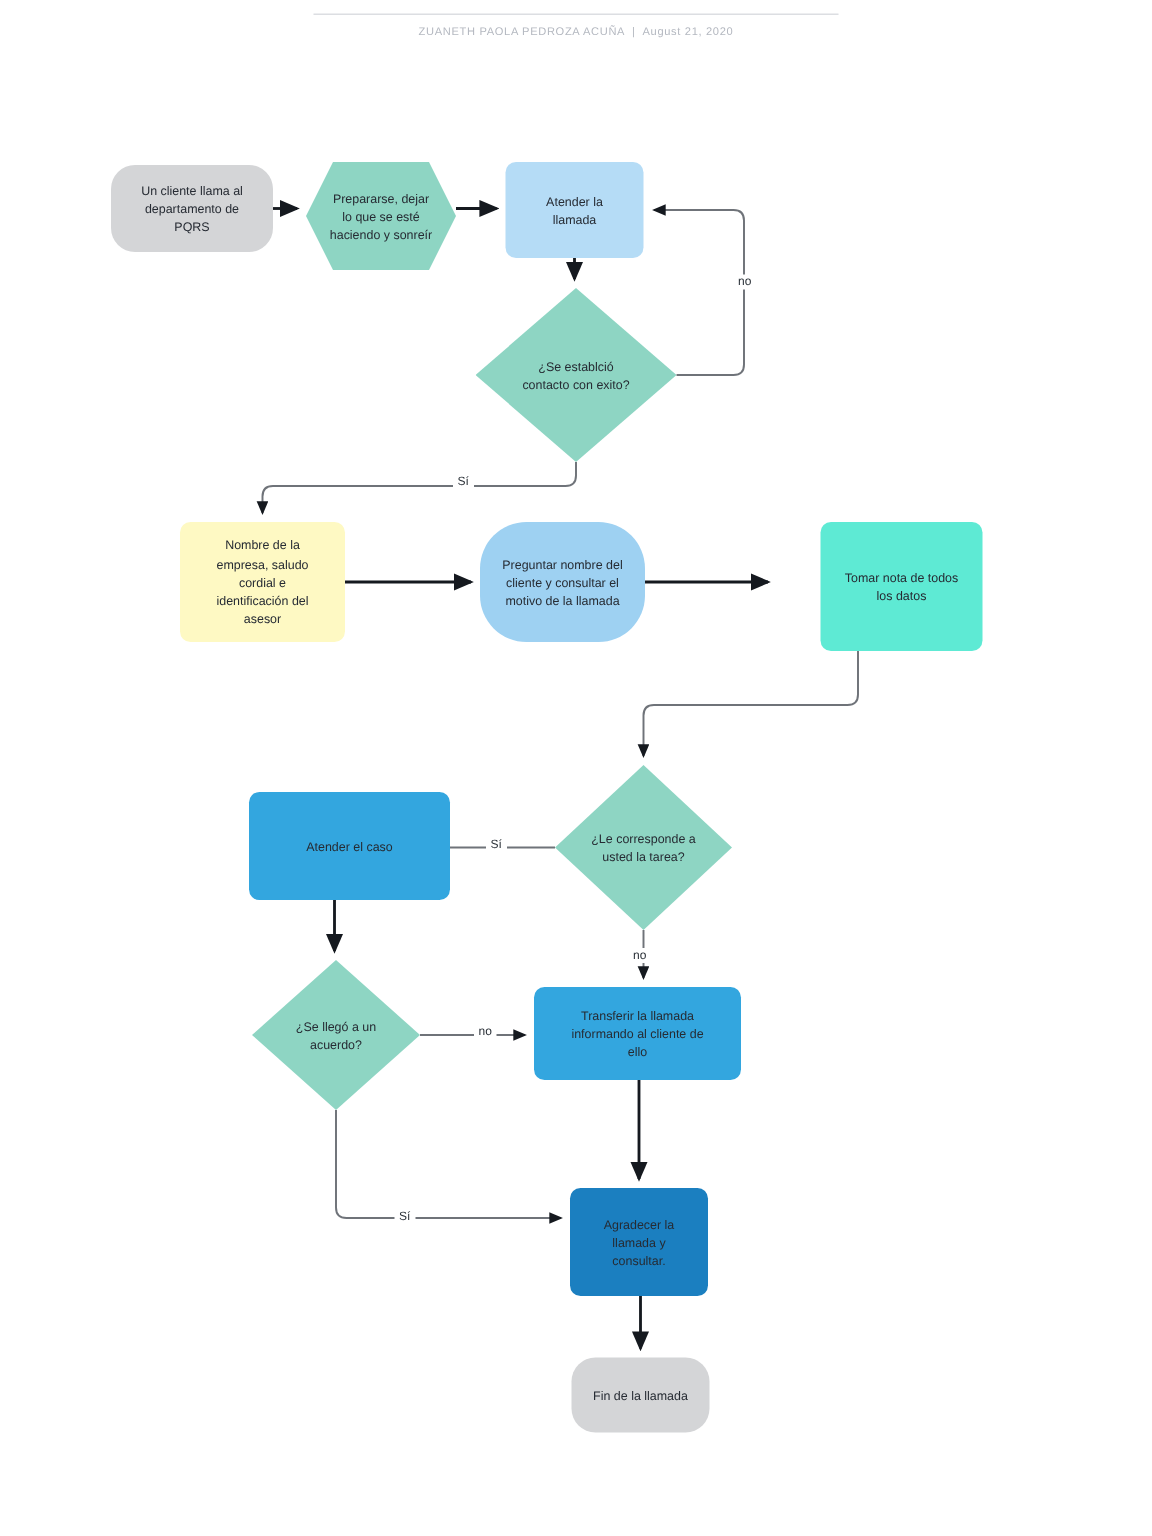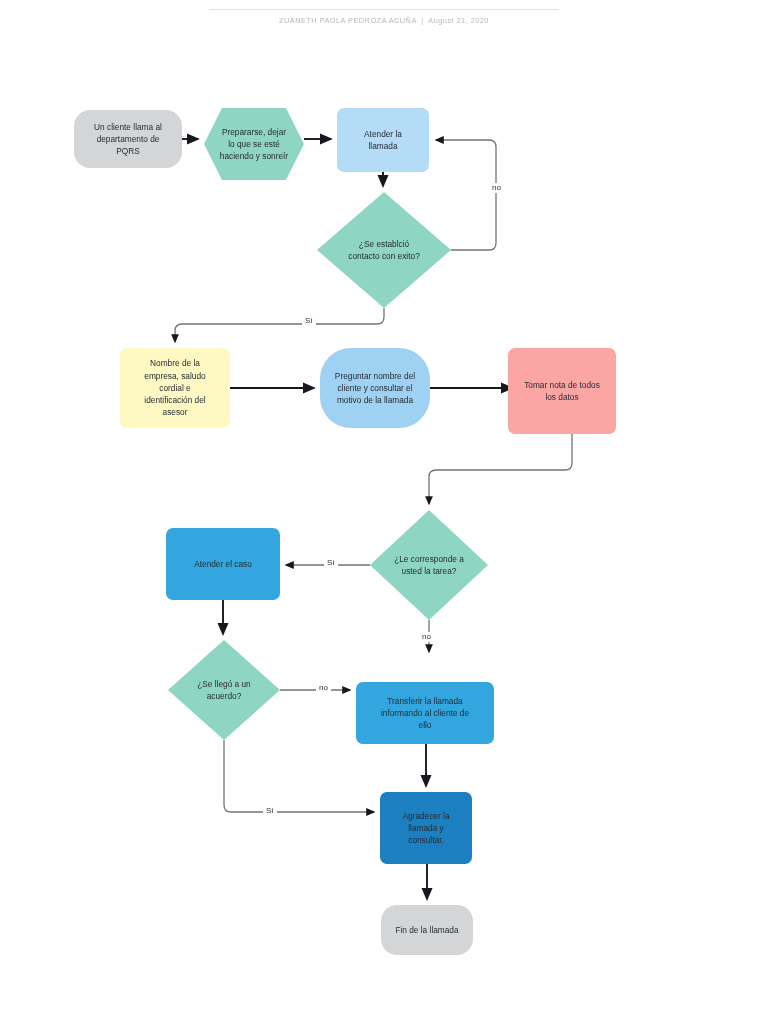--- a/index.html
+++ b/index.html
@@ -131,28 +131,28 @@
         <div class="node n-diamond" style="left: 317px; top: 192px; width: 134px; height: 116px; background: rgb(142, 213, 195);">¿Se establció
 contacto con exito?</div>
         <div class="node n-rect" style="left: 120px; top: 348px; width: 110px; height: 80px; background: #fef9c3;">Nombre de la
 empresa, saludo
 cordial e
 identificación del
 asesor</div>
         <div class="node n-rect" style="left: 320px; top: 348px; width: 110px; height: 80px; background: rgb(158, 209, 242); border-radius: 31px;">Preguntar nombre del
 cliente y consultar el
 motivo de la llamada</div>
-        <div class="node n-rect" style="left: 508px; top: 348px; width: 108px; height: 86px; background: #fca5a5;">Tomar nota de todos
+        <div class="node n-rect" style="left: 547px; top: 348px; width: 108px; height: 86px; background: #5eead4;">Tomar nota de todos
 los datos</div>
         <div class="node n-diamond" style="left: 370px; top: 510px; width: 118px; height: 110px; background: rgb(142, 213, 195);">¿Le corresponde a
 usted la tarea?</div>
-        <div class="node n-rect" style="left: 166px; top: 528px; width: 114px; height: 72px; background: rgb(51, 166, 223);">Atender el caso</div>
+        <div class="node n-rect" style="left: 166px; top: 528px; width: 134px; height: 72px; background: rgb(51, 166, 223);">Atender el caso</div>
         <div class="node n-diamond" style="left: 168px; top: 640px; width: 112px; height: 100px; background: rgb(142, 213, 195);">¿Se llegó a un
 acuerdo?</div>
-        <div class="node n-rect" style="left: 356px; top: 682px; width: 138px; height: 62px; background: rgb(51, 166, 223);">Transferir la llamada
+        <div class="node n-rect" style="left: 356px; top: 658px; width: 138px; height: 62px; background: rgb(51, 166, 223);">Transferir la llamada
 informando al cliente de
 ello</div>
         <div class="node n-rect" style="left: 380px; top: 792px; width: 92px; height: 72px; background: rgb(27, 127, 192);">Agradecer la
 llamada y
 consultar.</div>
         <div class="node n-stadium" style="left: 381px; top: 905px; width: 92px; height: 50px; background: rgb(212, 213, 215);">Fin de la llamada</div>
       </div>
     <div id="labels">
         <span class="elabel" style="left: 489px; top: 183px;">no</span>
         <span class="elabel" style="left: 302px; top: 316px;">Sí</span>

